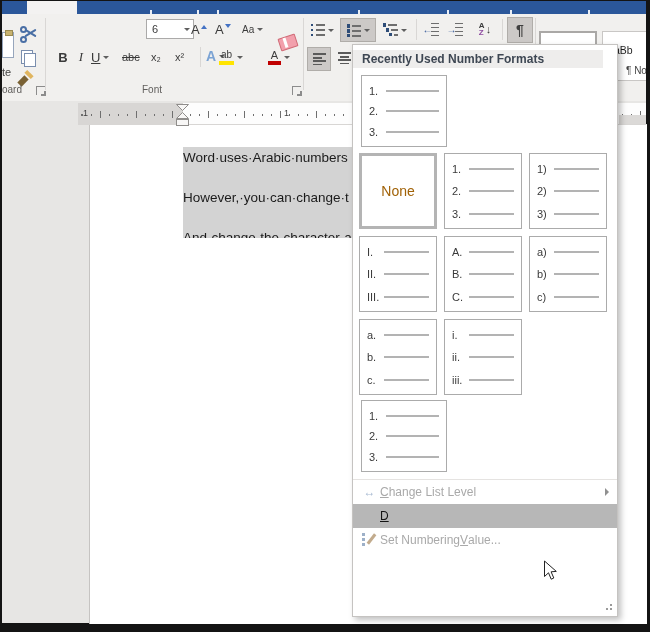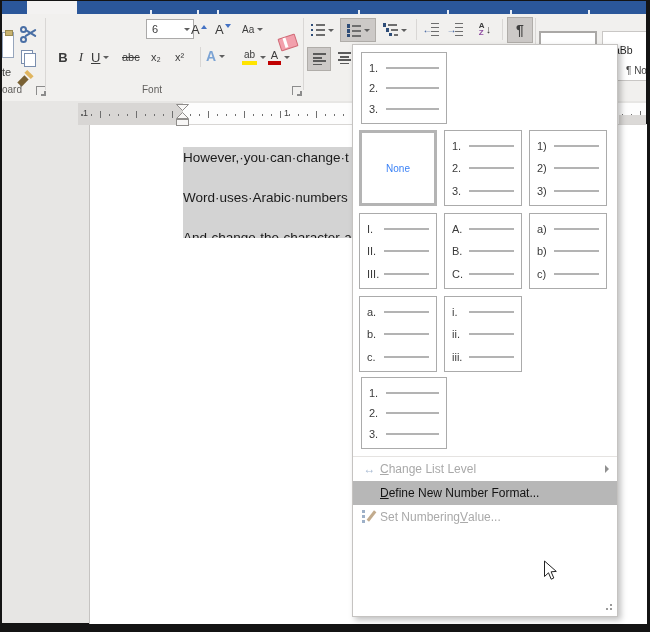--- a/index.html
+++ b/index.html
@@ -129,21 +129,21 @@
   .menu-header.mt8{margin-top:8px}
   .tilegrid{display:flex;gap:7px;margin-left:6px}
   .tilegrid.r1{margin-top:6px}
   .tilegrid.r2{margin-top:7px}
   .tile{width:78px;height:76px;border:1px solid #ababab;background:#fff;box-sizing:border-box;
     padding:8px 7px;display:flex;flex-direction:column;justify-content:space-between}
   .tile.wide{width:86px;height:72px;margin-left:8px}
   .tile.wide.recent{margin-top:7px}
   .tile.wide.docfmt{margin-top:5px}
   .tile.none{border:3px solid #b4b4b4;align-items:center;justify-content:center;
-    font-size:10px;color:#3b82f6;flex-direction:row}
+    font-size:14px;color:#a16207;flex-direction:row}
   .trow{display:flex;align-items:center;height:13px}
   .tnum{font-size:11px;color:#3a3a3a;margin-right:4px;min-width:13px;white-space:nowrap}
   .tline{flex:1;height:2px;background:#b3b3b3}
 
   .menu-items{margin-top:7px;border-top:1px solid #e5e3e1}
   .menu-item{height:24px;display:flex;align-items:center;padding-left:6px;color:#1f1f1f}
   .menu-item.disabled{color:#a9a9a9}
   .menu-item.hl{background:#b7b7b7;color:#141414}
   .mi-icon{width:21px;height:16px;display:flex;align-items:center;justify-content:center;flex:none}
   .accel{text-decoration:underline}
@@ -230,21 +230,21 @@
     <span>x₂</span>
   </div>
   <div class="btn" style="left:173px;top:33px;height:20px;font-size:11px">
     <span>x²</span>
   </div>
   <div class="vsep" style="left:198px;top:33px;height:20px"></div>
   <div class="btn" style="left:204px;top:31px;height:22px">
     <span class="fx-a">A</span>
       <span class="dda"></span>
   </div>
-  <div class="btn" style="left:240px;top:31px;height:24px">
+  <div class="btn" style="left:217px;top:31px;height:24px">
     <span class="colorstack">
       <span style="font-size:10px">ab</span>
       <span class="hl-bar"></span>
     </span>
     <span class="dda"></span>
   </div>
   <div class="btn" style="left:266px;top:31px;height:24px">
     <span class="colorstack">
       <span style="font-size:11px">A</span>
       <span class="fc-bar"></span>
@@ -319,27 +319,28 @@
   <span class="rulernum" id="rnum2">1</span>
 </div>
 <div class="abs" id="ruler-right-margin"></div>
 <svg class="abs" id="indent-marker" width="15" height="25" viewBox="0 0 15 25">
   <path d="M1.5 1.5 H13.5 L7.5 7.5 Z" fill="#f8f7f6" stroke="#8f8d8b"></path>
   <path d="M7.5 9.5 L13.5 15.5 H1.5 Z" fill="#f8f7f6" stroke="#8f8d8b"></path>
   <rect x="1.5" y="16.5" width="12" height="6" fill="#f8f7f6" stroke="#8f8d8b"></rect>
 </svg>
 
 <div class="abs" id="selection">
+  <div class="docline">Word·uses·Arabic·numbers</div>
   <div class="docline">However,·you·can·change·t</div>
-  <div class="docline">Word·uses·Arabic·numbers</div>
   <div class="docline">And·change·the·character·a</div>
 </div>
 
 <div class="abs" id="numpanel">
 
+  <div class="menu-header">Recently Used Number Formats</div>
 
   <div class="tile wide recent">
     <div class="trow">
         <span class="tnum">1.</span>
         <span class="tline"></span>
       </div>
     <div class="trow">
         <span class="tnum">2.</span>
         <span class="tline"></span>
       </div>
@@ -483,21 +484,20 @@
         </span>
       <span></span>
         <span class="accel">C</span>
         <span>hange List Level</span>
       <span class="subarrow"></span>
     </div>
     <div class="menu-item hl">
       <span class="mi-icon"></span>
       <span></span>
         <span class="accel">D</span>
-        <span>efine New Number Format...</span>
     </div>
     <div class="menu-item disabled">
       <span class="mi-icon">
           <span class="sv-icon"></span>
         </span>
       <span>Set Numbering </span>
         <span class="accel">V</span>
         <span>alue...</span>
     </div>
   </div>

